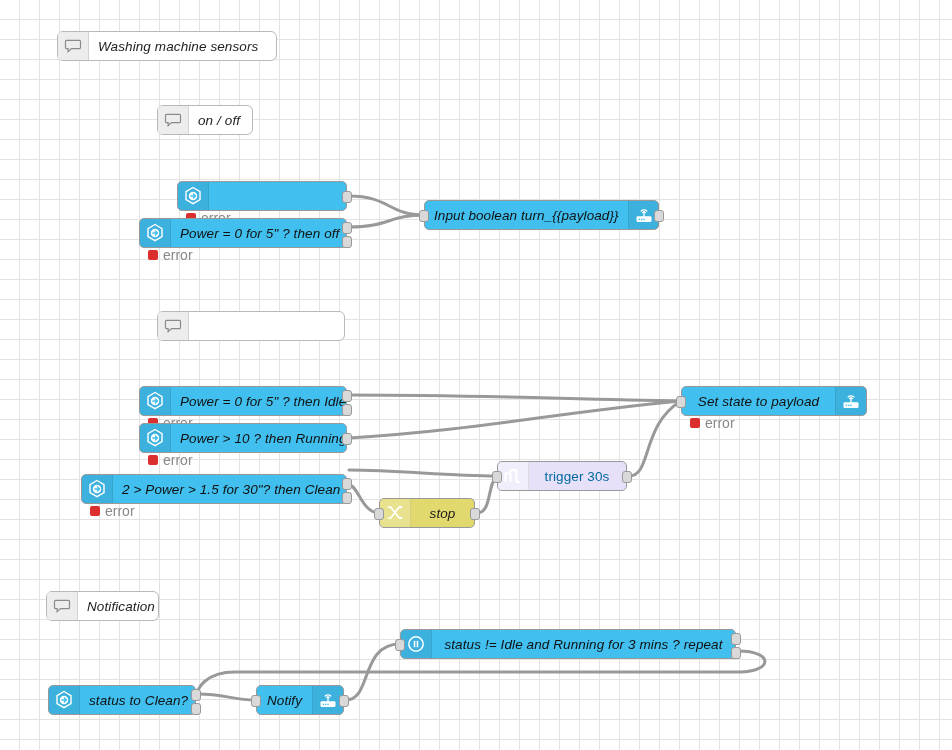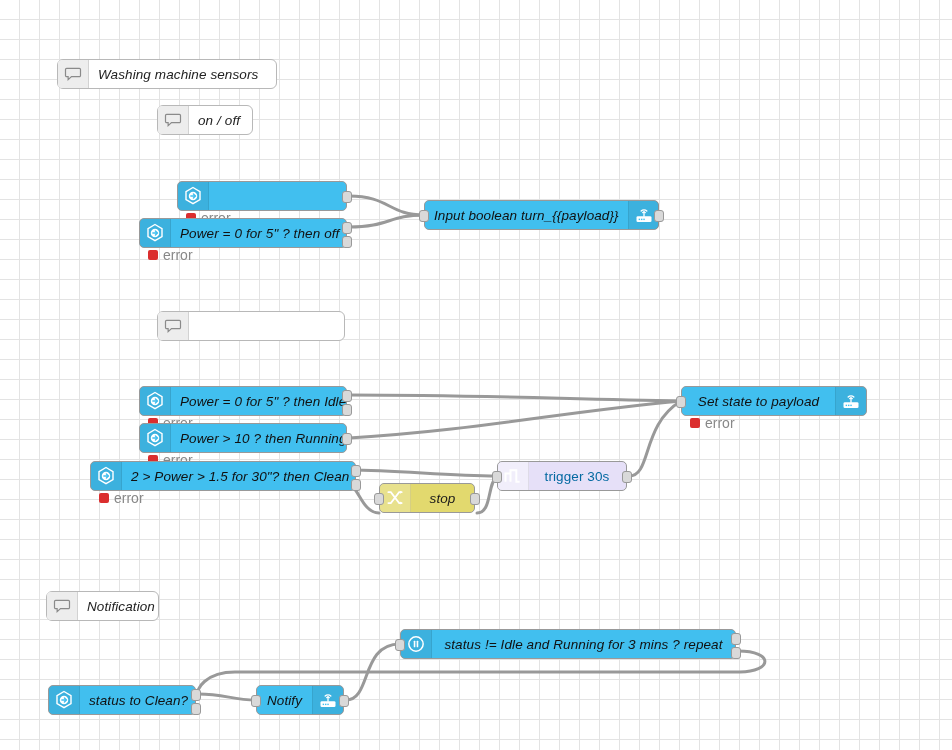--- a/index.html
+++ b/index.html
@@ -155,21 +155,21 @@
 
     <path class="wire" d="M 629,476 C 652,476 641,425 681,401"></path>
 
     <path class="wire" d="M 198,694 C 225,694 232,700 256,700"></path>
 
     <path class="wire" d="M 346,700 C 372,700 360,644 400,644"></path>
 
     <path class="wire" d="M 738,651 C 775,651 772,672 740,672 L 235,672 C 205,672 196,690 198,694"></path>
   </svg>
 
-  <div class="node comment" style="left:57px; top:31px; width:220px;margin-top:28px;">
+  <div class="node comment" style="left:57px; top:31px; width:220px;">
     <div class="iconbox left">
       <svg class="ic" width="18" height="18" viewBox="0 0 24 24">
         <path d="M3.5 4.5h17a1.5 1.5 0 0 1 1.5 1.5v8a1.5 1.5 0 0 1-1.5 1.5H10l-4.5 4v-4H3.5A1.5 1.5 0 0 1 2 14V6a1.5 1.5 0 0 1 1.5-1.5z" fill="none" stroke="#8a8a8a" stroke-width="1.6"></path>
       </svg>
     </div>
     <div class="label">Washing machine sensors</div>
   </div>
 
   <div class="node comment" style="left:157px; top:105px; width:96px;">
     <div class="iconbox left">
@@ -272,21 +272,21 @@
       </svg>
     </div>
     <div class="label">Power &gt; 10 ? then Running</div>
     <div class="port out" style="top:9px;"></div>
     <div class="status">
       <span class="dot"></span>
       <span class="txt">error</span>
     </div>
   </div>
 
-  <div class="node ha" style="left:81px; top:461px; width:266px;margin-left:9px;">
+  <div class="node ha" style="left:81px; top:474px; width:266px;">
     <div class="iconbox left">
       <svg class="ic" width="20" height="20" viewBox="0 0 24 24">
         <path d="M12 1.8l8.4 4.85v9.7L12 21.2 3.6 16.35v-9.7z" fill="none" stroke="#ffffff" stroke-width="1.7"></path>
         <circle cx="12" cy="12" r="5.1" fill="#ffffff"></circle>
         <path d="M9.4 12h5.2M12.5 9.6L15 12l-2.5 2.4" fill="none" stroke="#41BFEF" stroke-width="1.7" stroke-linecap="round" stroke-linejoin="round"></path>
       </svg>
     </div>
     <div class="label">2 &gt; Power &gt; 1.5 for 30"? then Clean</div>
     <div class="port out" style="top:3px;"></div>
     <div class="port out" style="top:17px;"></div>
@@ -320,21 +320,21 @@
     <div class="iconbox left">
       <svg class="ic" width="20" height="20" viewBox="0 0 24 24">
         <path d="M3 19V9h6v10M9 9V5h7v14h4" fill="none" stroke="#ffffff" stroke-width="2.4" stroke-linejoin="miter"></path>
       </svg>
     </div>
     <div class="label">trigger 30s</div>
     <div class="port in" style="top:9px;"></div>
     <div class="port out" style="top:9px;"></div>
   </div>
 
-  <div class="node change" style="left:379px; top:483px; width:96px;text-align:center;">
+  <div class="node change" style="left:379px; top:498px; width:96px;text-align:center;">
     <div class="iconbox left">
       <svg class="ic" width="20" height="20" viewBox="0 0 24 24">
         <path d="M4 5h3l10 13h3" fill="none" stroke="#ffffff" stroke-width="2.1" stroke-linecap="round"></path>
         <path d="M4 18h3L17 5h3" fill="none" stroke="#ffffff" stroke-width="2.1" stroke-linecap="round"></path>
         <path d="M18 3.2L20.8 5 18 6.8z" fill="#ffffff"></path>
         <path d="M18 16.2L20.8 18 18 19.8z" fill="#ffffff"></path>
       </svg>
     </div>
     <div class="label">stop</div>
     <div class="port in" style="top:9px;"></div>

